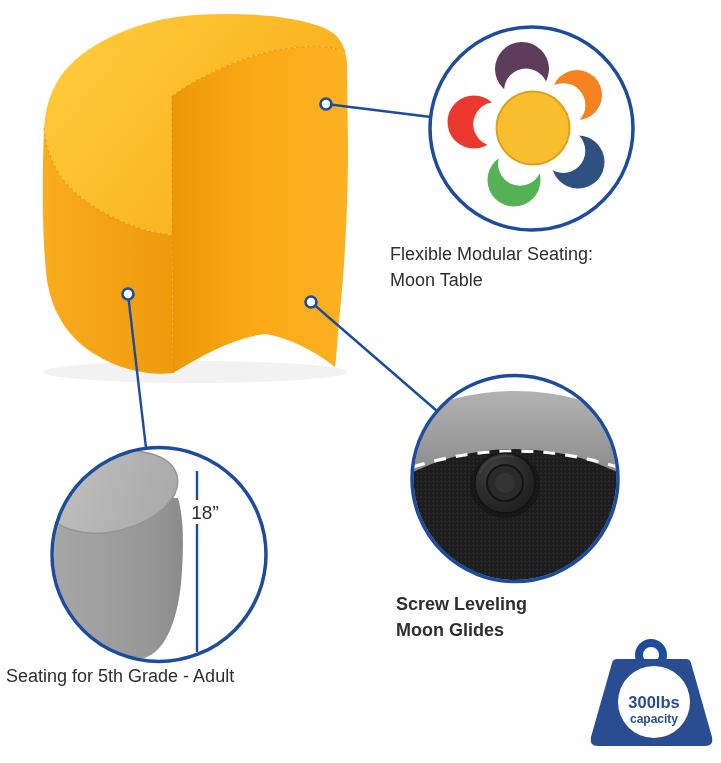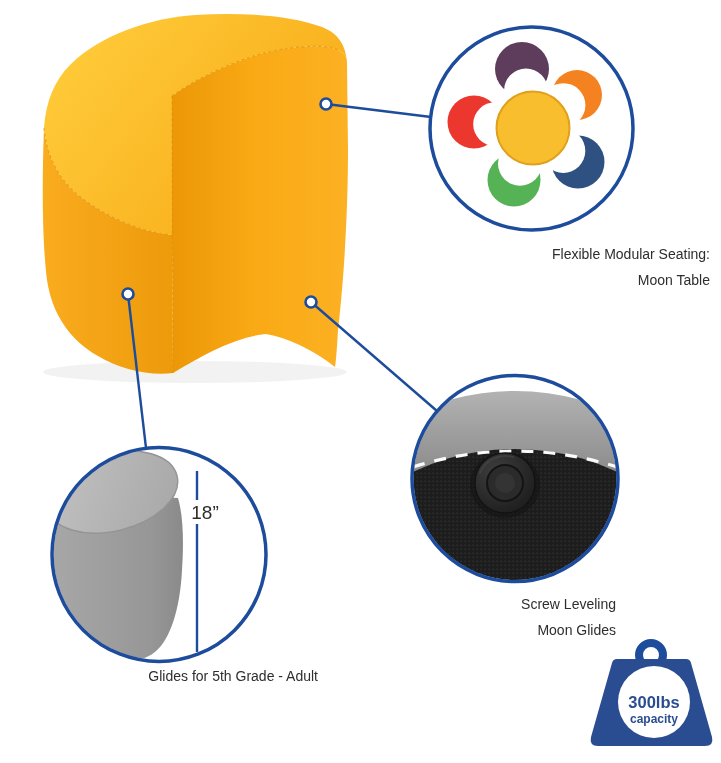--- a/index.html
+++ b/index.html
@@ -1,20 +1,20 @@
 <!DOCTYPE html>
 <html style="--accent-blue: #1d4c9c; --badge-blue: #2a4d92; --text-dark: #2e2e2e; --seat-yellow: #f9a81c; --seat-yellow-light: #ffc93a; --seat-yellow-deep: #ec9707; --petal-purple: #5e3c5b; --petal-orange: #f58220; --petal-red: #ec372e; --petal-blue: #2f5181; --petal-green: #55b255; --flower-yellow: #f9be2e; --gray-seat: #9e9e9e; --glide-black: #1d1d1d;"><head>
 <meta charset="utf-8">
 <style>
   html,body{margin:0;padding:0;background:#fff;}
   #canvas{position:relative;width:721px;height:763px;background:#fff;overflow:hidden;
           font-family:"Liberation Sans",sans-serif;}
   #scene{position:absolute;left:0;top:0;}
-  .caption{position:absolute;text-align:right;color:var(--text-dark,#2e2e2e);
-           font-size:14px;line-height:26px;font-family:"Liberation Sans",sans-serif;}
+  .caption{position:absolute;text-align:left;color:var(--text-dark,#2e2e2e);
+           font-size:18px;line-height:26px;font-family:"Liberation Sans",sans-serif;}
   .caption span{display:block;}
   
   .accent-stroke{stroke:var(--accent-blue,#1d4c9c);}
   .feature-ring{fill:none;stroke:var(--accent-blue,#1d4c9c);stroke-width:3.5;}
   .leader{stroke:var(--accent-blue,#1d4c9c);stroke-width:2.4;fill:none;}
   .dot{fill:#ffffff;stroke:var(--accent-blue,#1d4c9c);stroke-width:2.6;}
   .petal-purple{fill:var(--petal-purple,#5e3c5b);}
   .petal-orange{fill:var(--petal-orange,#f58220);}
   .petal-red{fill:var(--petal-red,#ec372e);}
   .petal-blue{fill:var(--petal-blue,#2f5181);}
@@ -171,21 +171,21 @@
     <text class="badge-text" x="654" y="723" font-size="12" text-anchor="middle">capacity</text>
   </g>
 </svg>
 
 <div class="caption" style="left:390px;top:241px;width:320px;">
   <span>Flexible Modular Seating:</span>
   <span>Moon Table</span>
 </div>
 
 <div class="caption" style="left:6px;top:663px;width:312px;">
-  <span>Glides for 5th Grade - Adult</span>
+  <span>Seating for 5th Grade - Adult</span>
 </div>
 
-<div class="caption" style="left:396px;top:591px;width:220px;">
+<div class="caption" style="left:396px;top:591px;width:220px;font-weight:bold;">
   <span>Screw Leveling</span>
   <span>Moon Glides</span>
 </div>
 
 </div>
 
 </body></html>

